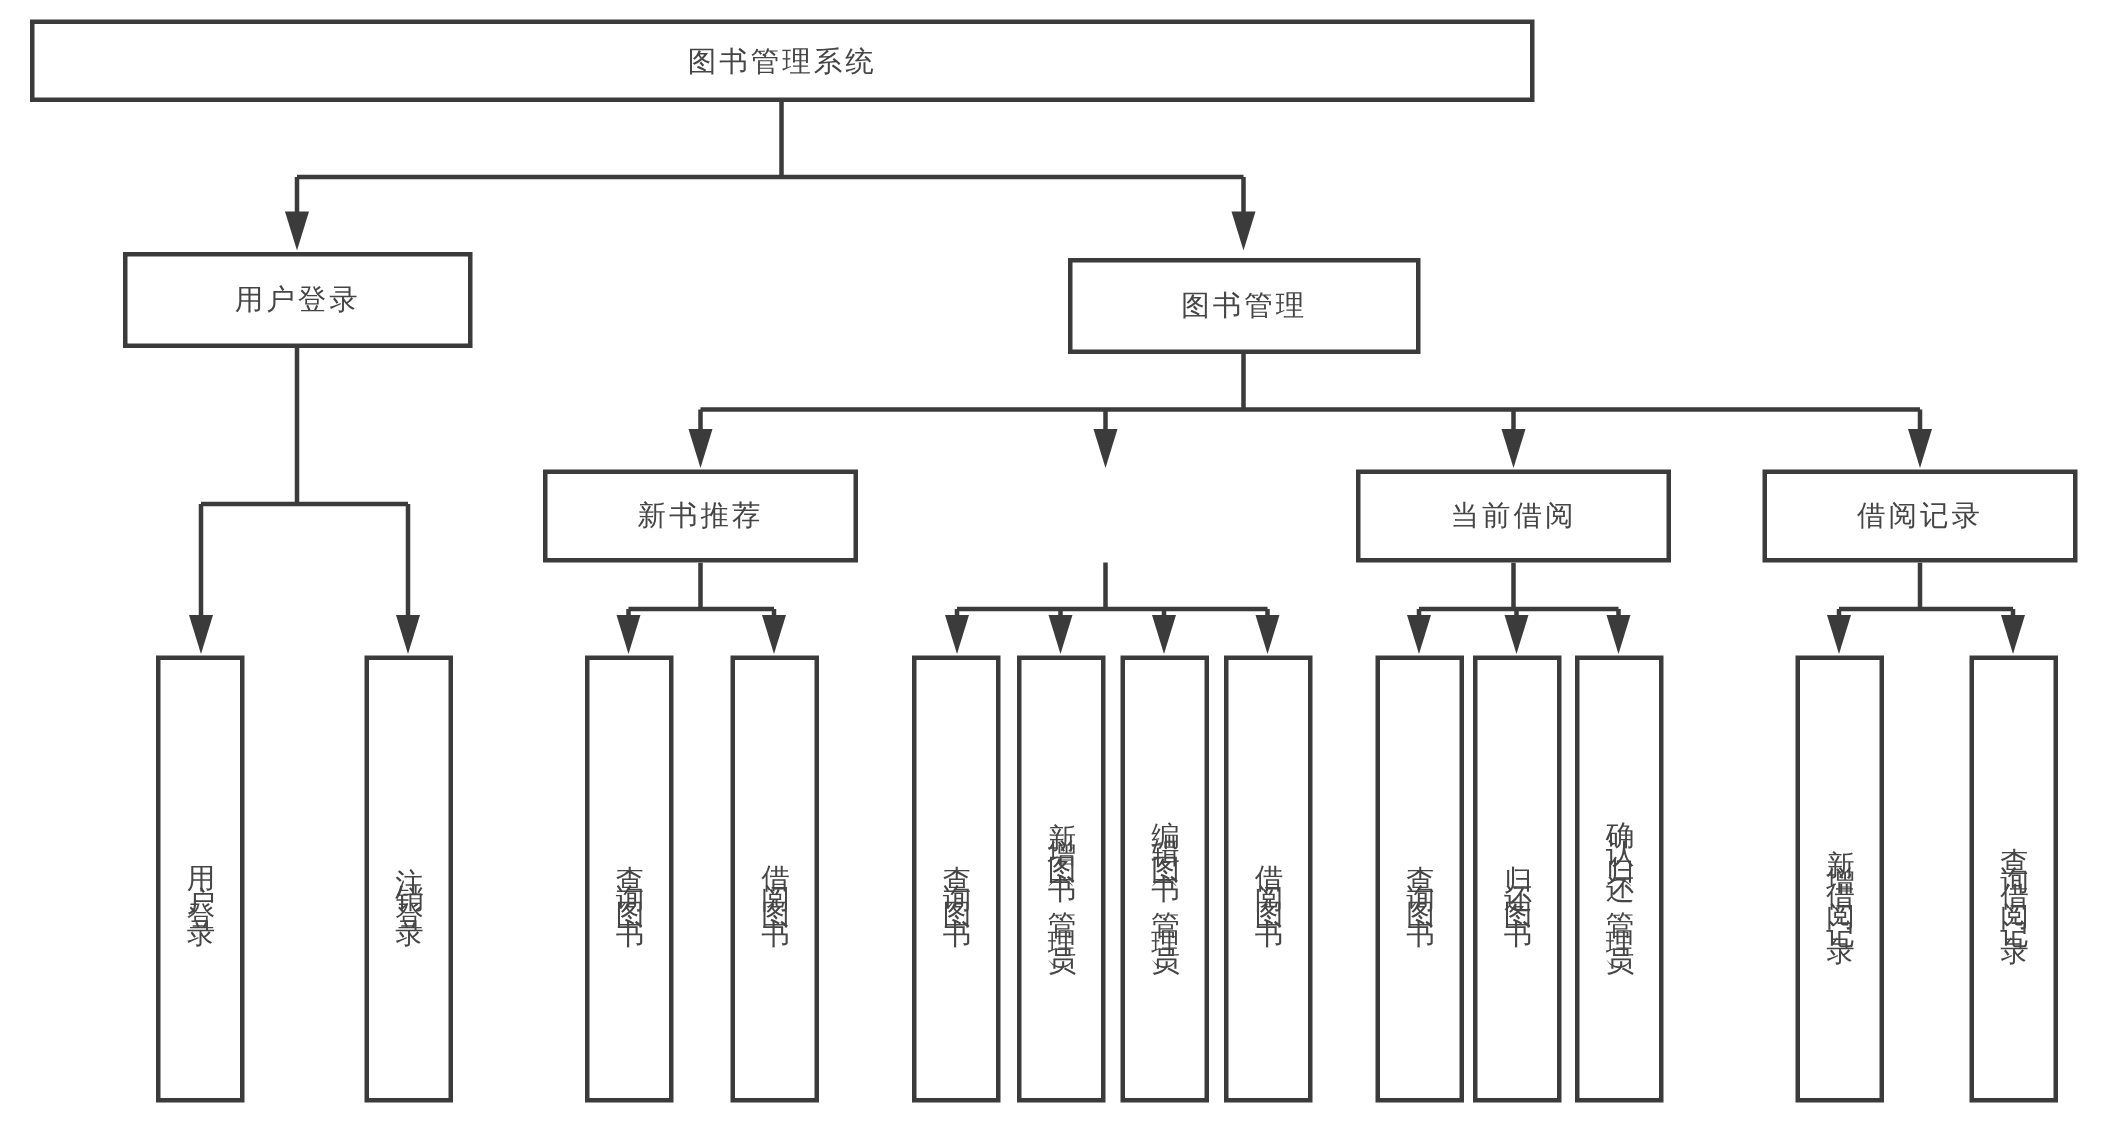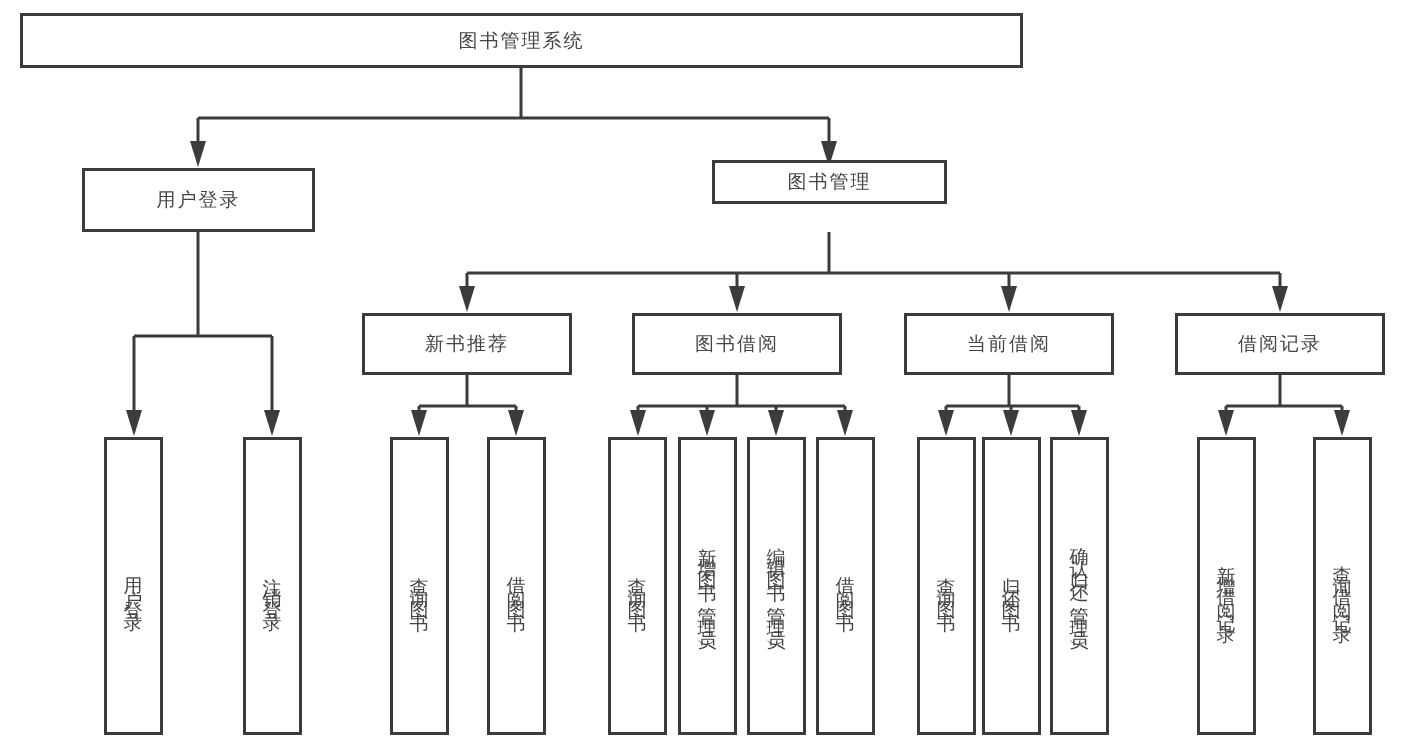--- a/index.html
+++ b/index.html
@@ -85,24 +85,23 @@
       <polygon points="1011,436 1003,410 1019,410"></polygon>
       <polygon points="1079,436 1071,410 1087,410"></polygon>
       <polygon points="1226,436 1218,410 1234,410"></polygon>
       <polygon points="1342,436 1334,410 1350,410"></polygon>
     </g>
   </svg>
 
   <div class="box" style="left:20px;top:13px;width:1003px;height:55px">图书管理系统</div>
 
   <div class="box" style="left:82px;top:168px;width:233px;height:64px">用户登录</div>
-  <div class="box" style="left:712px;top:160px;width:235px;height:44px">图书管理</div>
+  <div class="box" style="left:712px;top:172px;width:235px;height:64px">图书管理</div>
 
   <div class="box" style="left:362px;top:313px;width:210px;height:62px">新书推荐</div>
-  <div class="box" style="left:632px;top:313px;width:210px;height:62px">图书借阅</div>
   <div class="box" style="left:1175px;top:313px;width:210px;height:62px">借阅记录</div>
   <div class="box" style="left:904px;top:313px;width:210px;height:62px">当前借阅</div>
 
   <div class="box leaf" style="left:104px;top:437px;width:59px;height:298px">
     <span class="vtext">用户登录</span>
   </div>
   <div class="box leaf" style="left:243px;top:437px;width:59px;height:298px">
     <span class="vtext">注销登录</span>
   </div>
 

